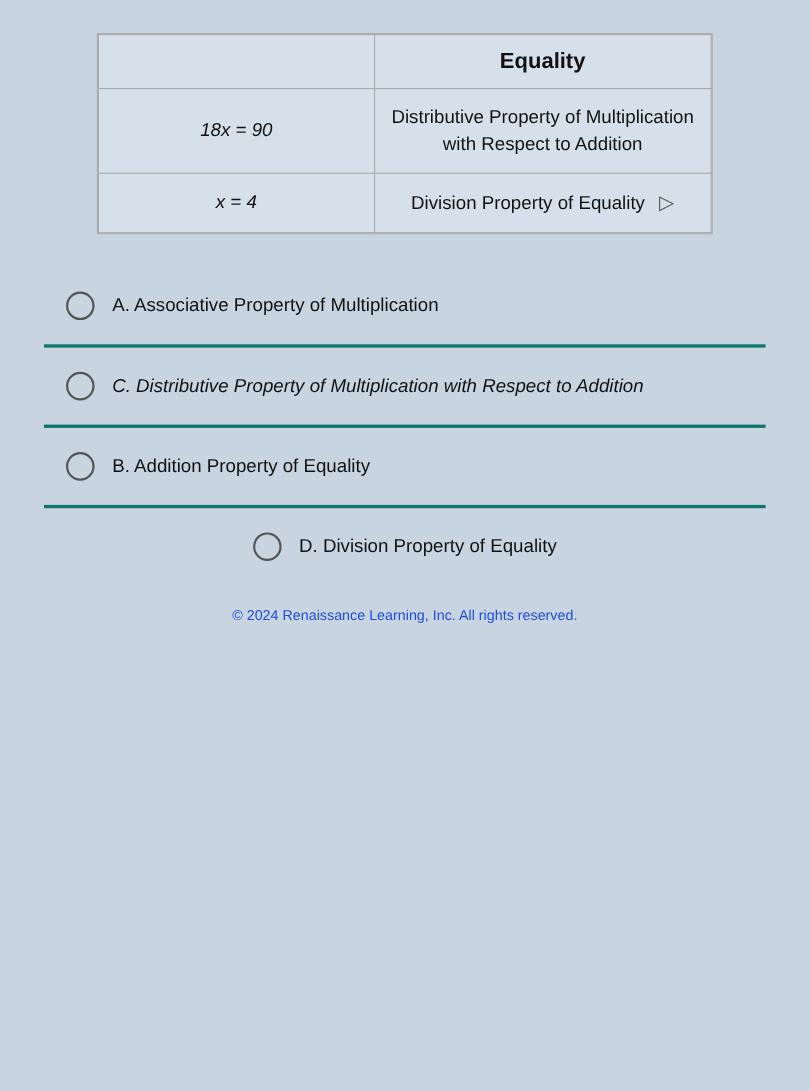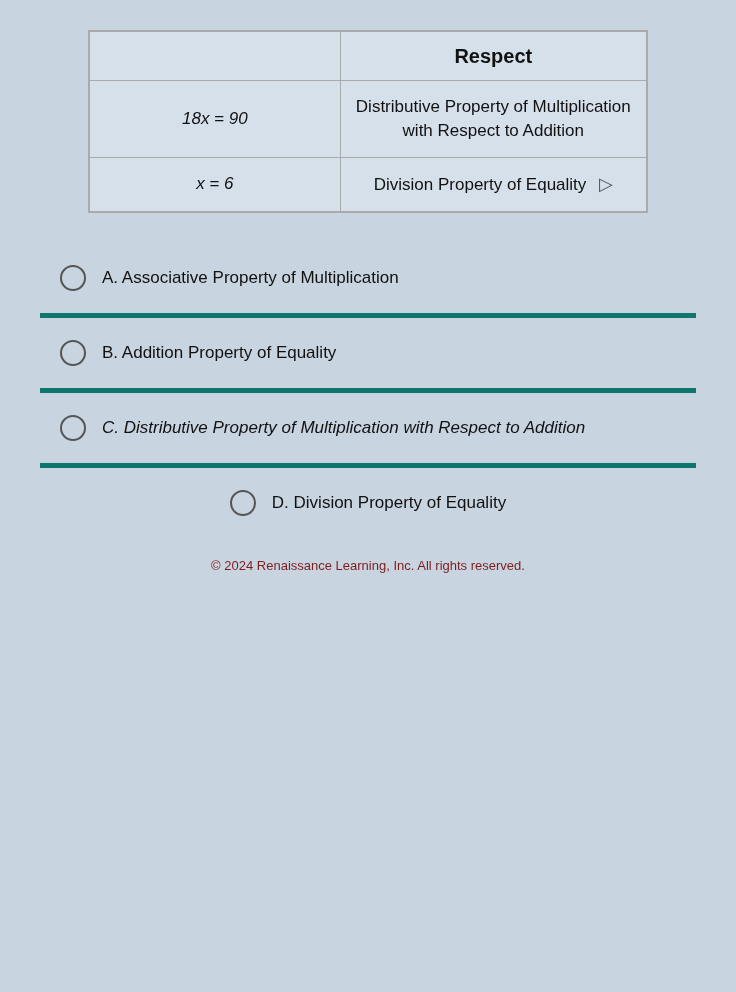--- a/index.html
+++ b/index.html
@@ -65,21 +65,21 @@
       max-width: 680px;
       display: flex;
       flex-direction: column;
       gap: 0;
     }
 
     .option-row {
       display: flex;
       align-items: center;
       padding: 22px 20px;
-      border-bottom: 5px solid #0f766e;
+      border-bottom: 3px solid #0f766e;
       cursor: pointer;
       background: transparent;
     }
 
     .option-row:last-child {
       border-bottom: none;
       justify-content: center;
     }
 
     .radio-circle {
@@ -97,69 +97,69 @@
       color: #111;
     }
 
     .option-label.italic {
       font-style: italic;
     }
 
     .copyright {
       margin-top: 20px;
       font-size: 13px;
-      color: #7f1d1d;
+      color: #1d4ed8;
       text-align: center;
     }
 
     .arrow-icon {
       font-size: 18px;
       color: #555;
       margin-left: 8px;
     }
   </style>
 </head>
 <body>
 
 <div class="table-container">
   <table>
     <thead>
       <tr>
         <th></th>
-        <th>Respect</th>
+        <th>Equality</th>
       </tr>
     </thead>
     <tbody>
       <tr>
         <td class="col-left">18x = 90</td>
         <td class="col-right">Distributive Property of Multiplication with Respect to Addition</td>
       </tr>
       <tr>
-        <td class="col-left">x = 6</td>
+        <td class="col-left">x = 4</td>
         <td class="col-right">
           <span>Division Property of Equality</span>
           <span class="arrow-icon">▷</span>
         </td>
       </tr>
     </tbody>
   </table>
 </div>
 
 <div class="answer-options">
   <div class="option-row">
     <div class="radio-circle"></div>
     <span class="option-label">A. Associative Property of Multiplication</span>
   </div>
   <div class="option-row">
     <div class="radio-circle"></div>
-    <span class="option-label">B. Addition Property of Equality</span>
+    <span class="option-label italic">C. Distributive Property of Multiplication with Respect to Addition</span>
   </div>
   <div class="option-row">
     <div class="radio-circle"></div>
-    <span class="option-label italic">C. Distributive Property of Multiplication with Respect to Addition</span>
+    <span class="option-label">B. Addition Property of Equality</span>
   </div>
   <div class="option-row">
     <div class="radio-circle"></div>
     <span class="option-label">D. Division Property of Equality</span>
   </div>
 </div>
 
 <div class="copyright">© 2024 Renaissance Learning, Inc. All rights reserved.</div>
 
 </body></html>

